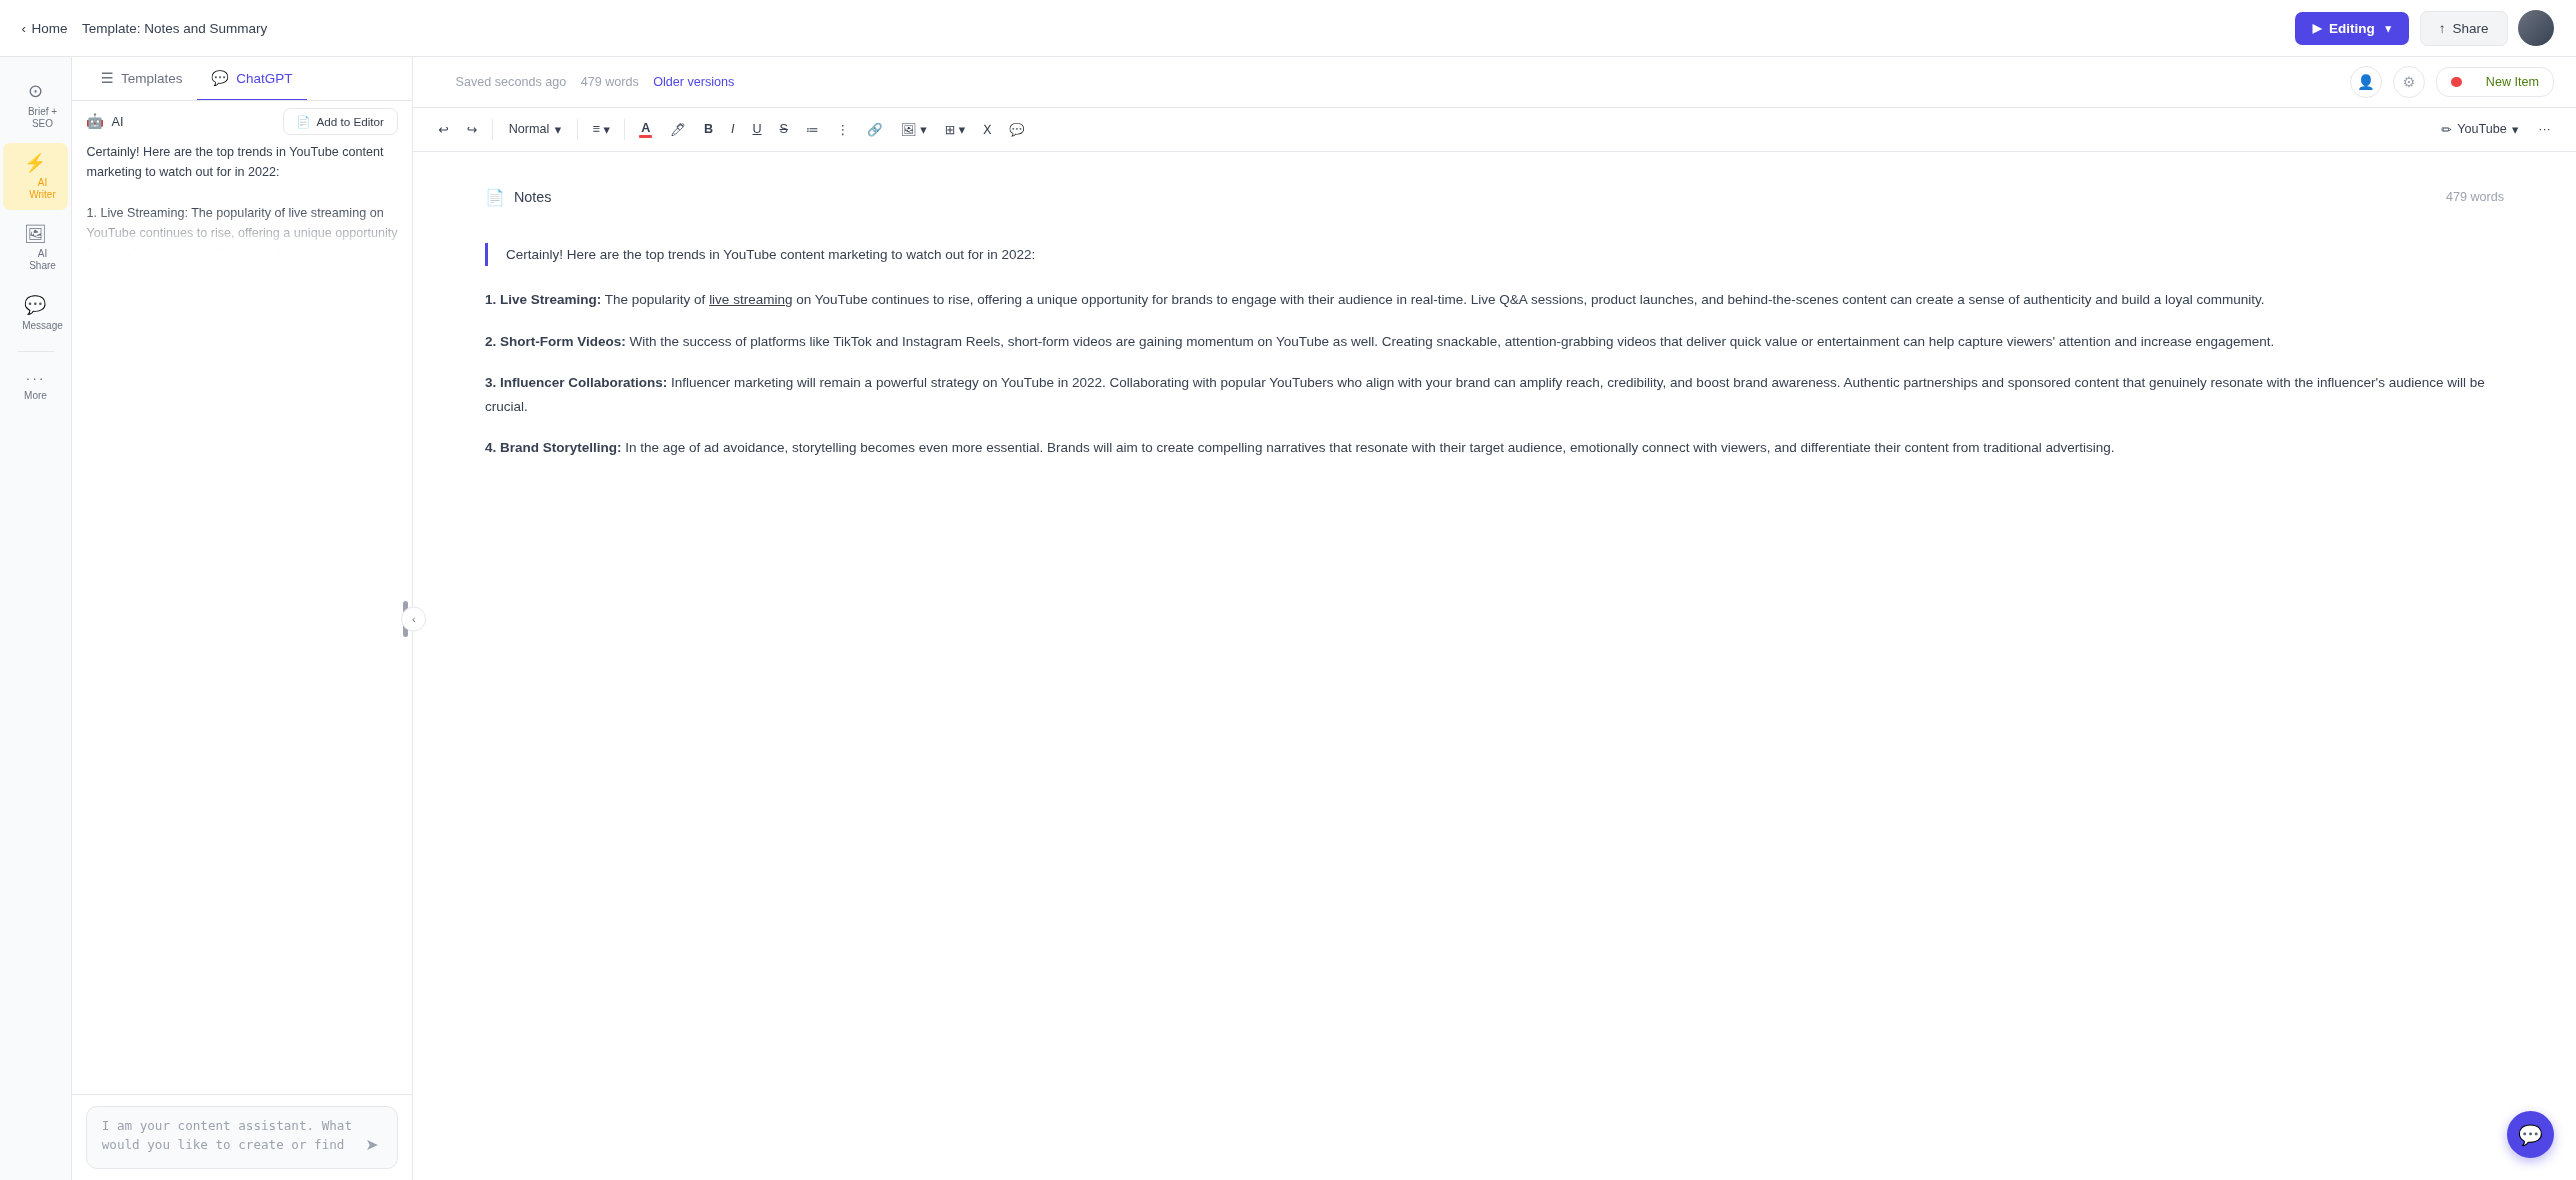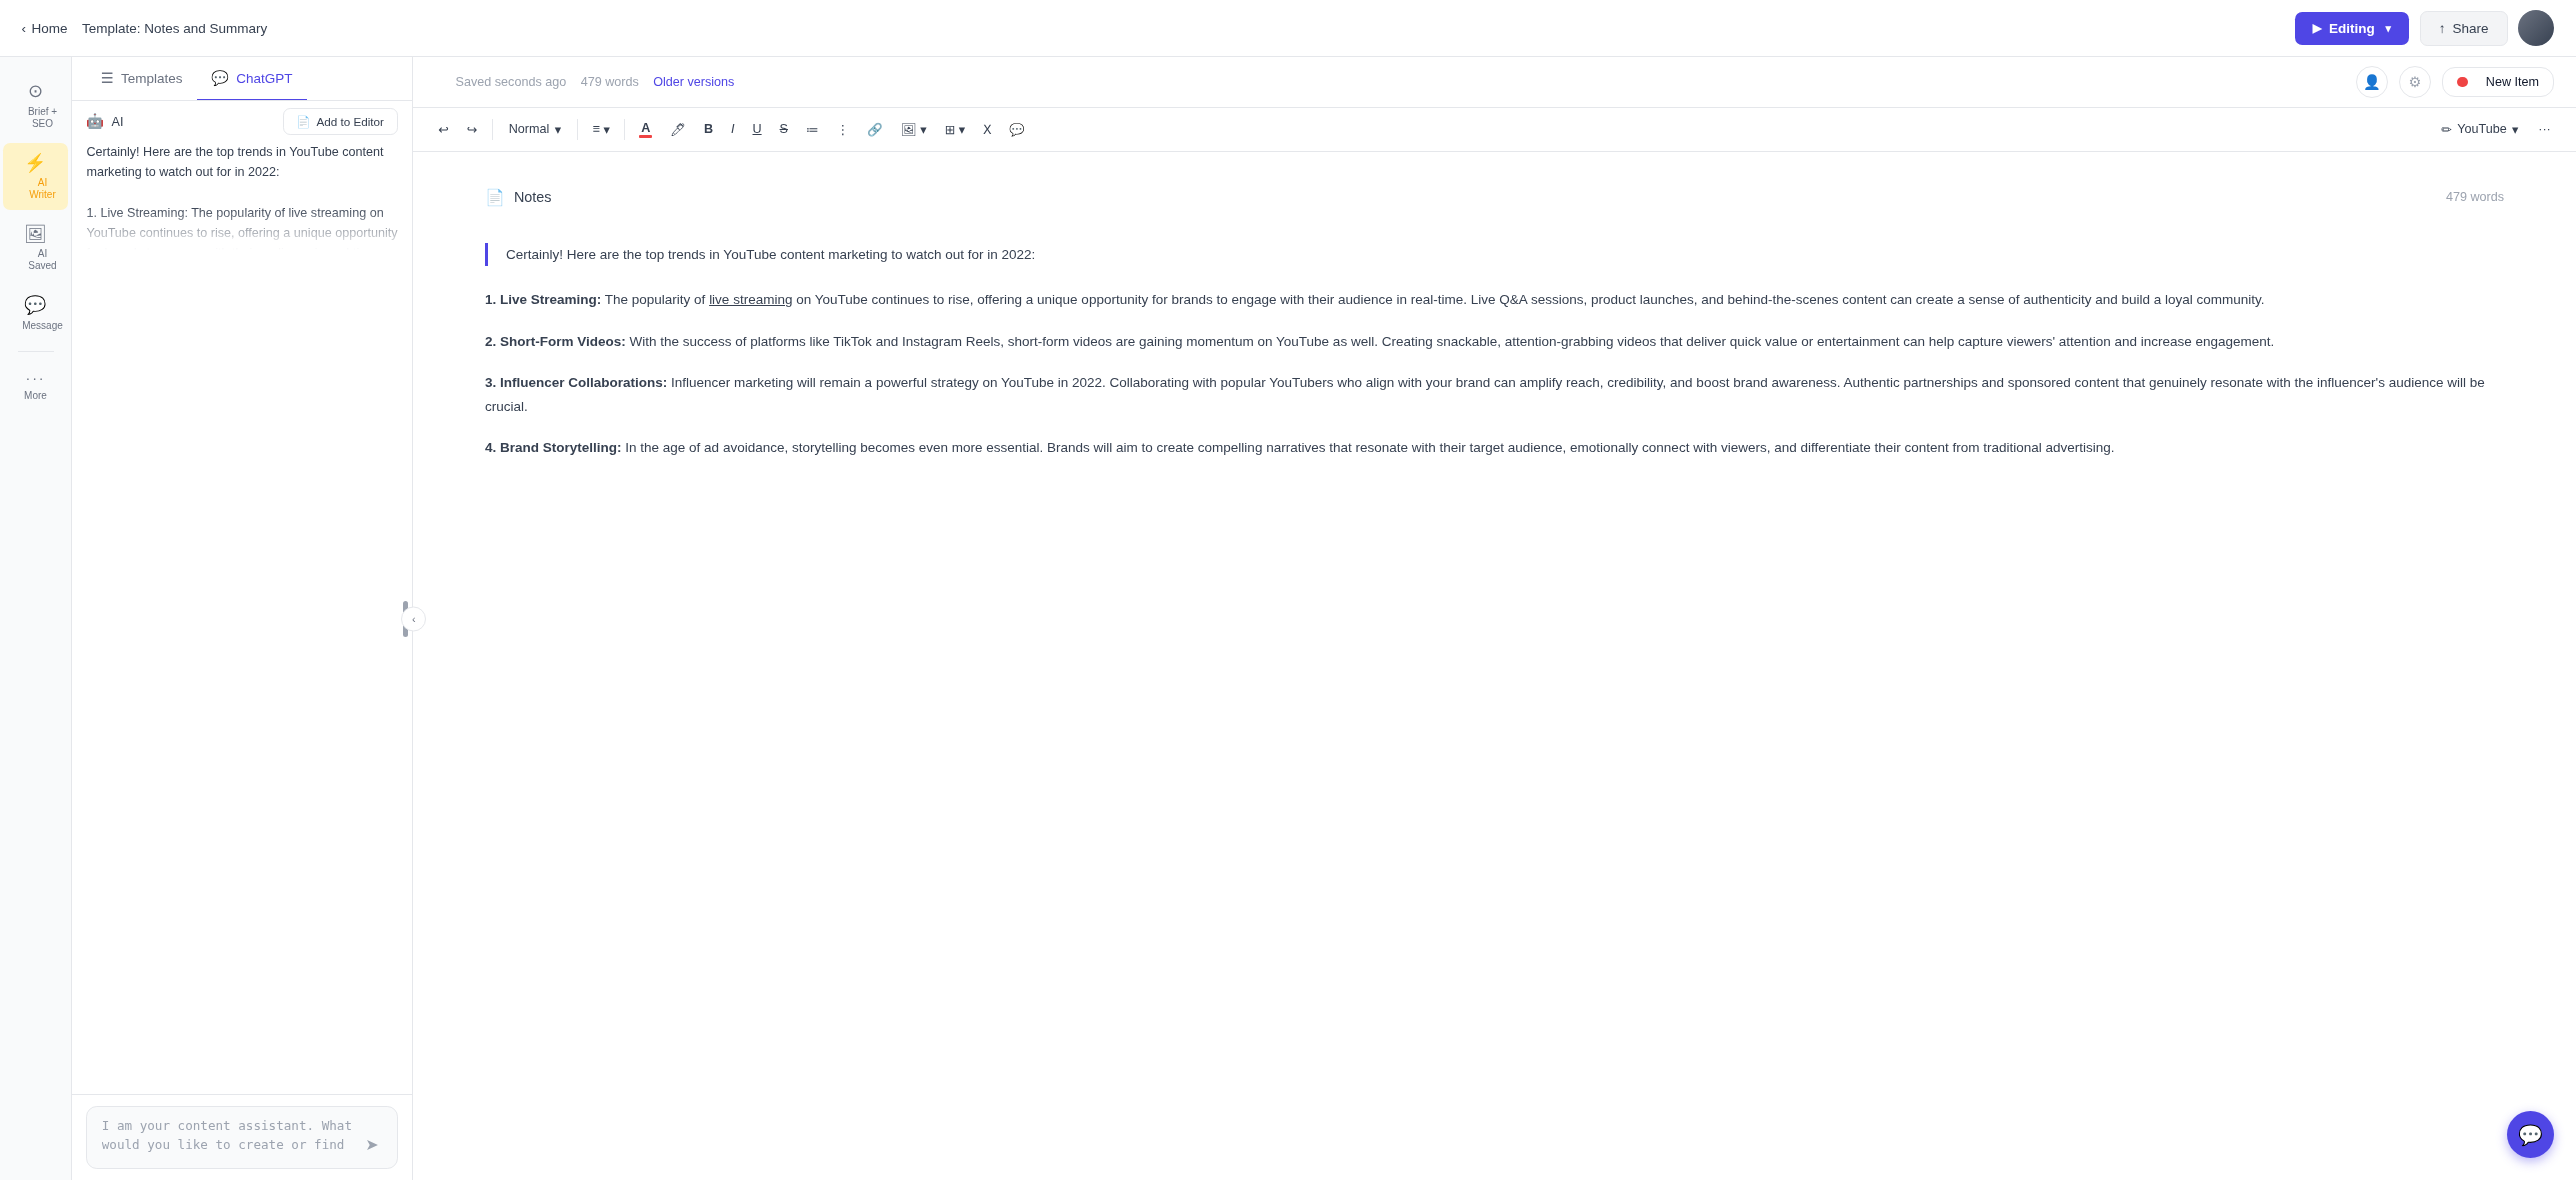--- a/index.html
+++ b/index.html
@@ -139,23 +139,23 @@
     }
     .editor-meta { display: flex; align-items: center; gap: 14.4px; font-size: 12.6px; color: #9ca3af; margin-left: 21px; }
     .older-versions { color: #4f46e5; cursor: pointer; font-weight: 500; text-decoration: none; }
     .editor-actions { display: flex; align-items: center; gap: 10.8px; }
     .editor-action-icon {
       width: 32px; height: 32px; border-radius: 50%; border: 1.3px solid #e5e7eb;
       display: flex; align-items: center; justify-content: center;
       font-size: 14.4px; color: #9ca3af; cursor: pointer;
     }
     .new-item-btn {
-      display: flex; align-items: center; gap: 18px;
+      display: flex; align-items: center; gap: 24px;
       background: #fff; border: 0.9px solid #e5e7eb; border-radius: 13px;
-      padding: 7.2px 14.4px; font-size: 12.6px; color: #0f172a; cursor: pointer; font-weight: 500;
+      padding: 7.2px 14.4px; font-size: 12.6px; color: #4d7c0f; cursor: pointer; font-weight: 500;
     }
     .new-item-dot { width: 10.8px; height: 10.8px; border-radius: 50%; background: #ef4444; }
 
     
     .editor-toolbar {
       display: flex; align-items: center; gap: 3.6px; padding: 7.2px 18px;
       border-bottom: 0.9px solid #e5e7eb; background: #fff; flex-shrink: 0; flex-wrap: wrap;
     }
     .toolbar-btn {
       display: flex; align-items: center; gap: 3.6px; padding: 5.4px 7.2px;
@@ -240,21 +240,21 @@
     <div class="sidebar-item">
       <span class="sidebar-icon">⊙</span>
       <span class="sidebar-label">Brief + SEO</span>
     </div>
     <div class="sidebar-item active">
       <span class="sidebar-icon" style="color:#f59e0b;">⚡</span>
       <span class="sidebar-label" style="color:#f59e0b;">AI Writer</span>
     </div>
     <div class="sidebar-item">
       <span class="sidebar-icon">🖼</span>
-      <span class="sidebar-label">AI Saved</span>
+      <span class="sidebar-label">AI Share</span>
     </div>
     <div class="sidebar-item">
       <span class="sidebar-icon">💬</span>
       <span class="sidebar-label">Message</span>
     </div>
     <div class="sidebar-separator"></div>
     <div class="sidebar-more">
       <span class="sidebar-more-dots">···</span>
       <span class="sidebar-more-label">More</span>
     </div>

